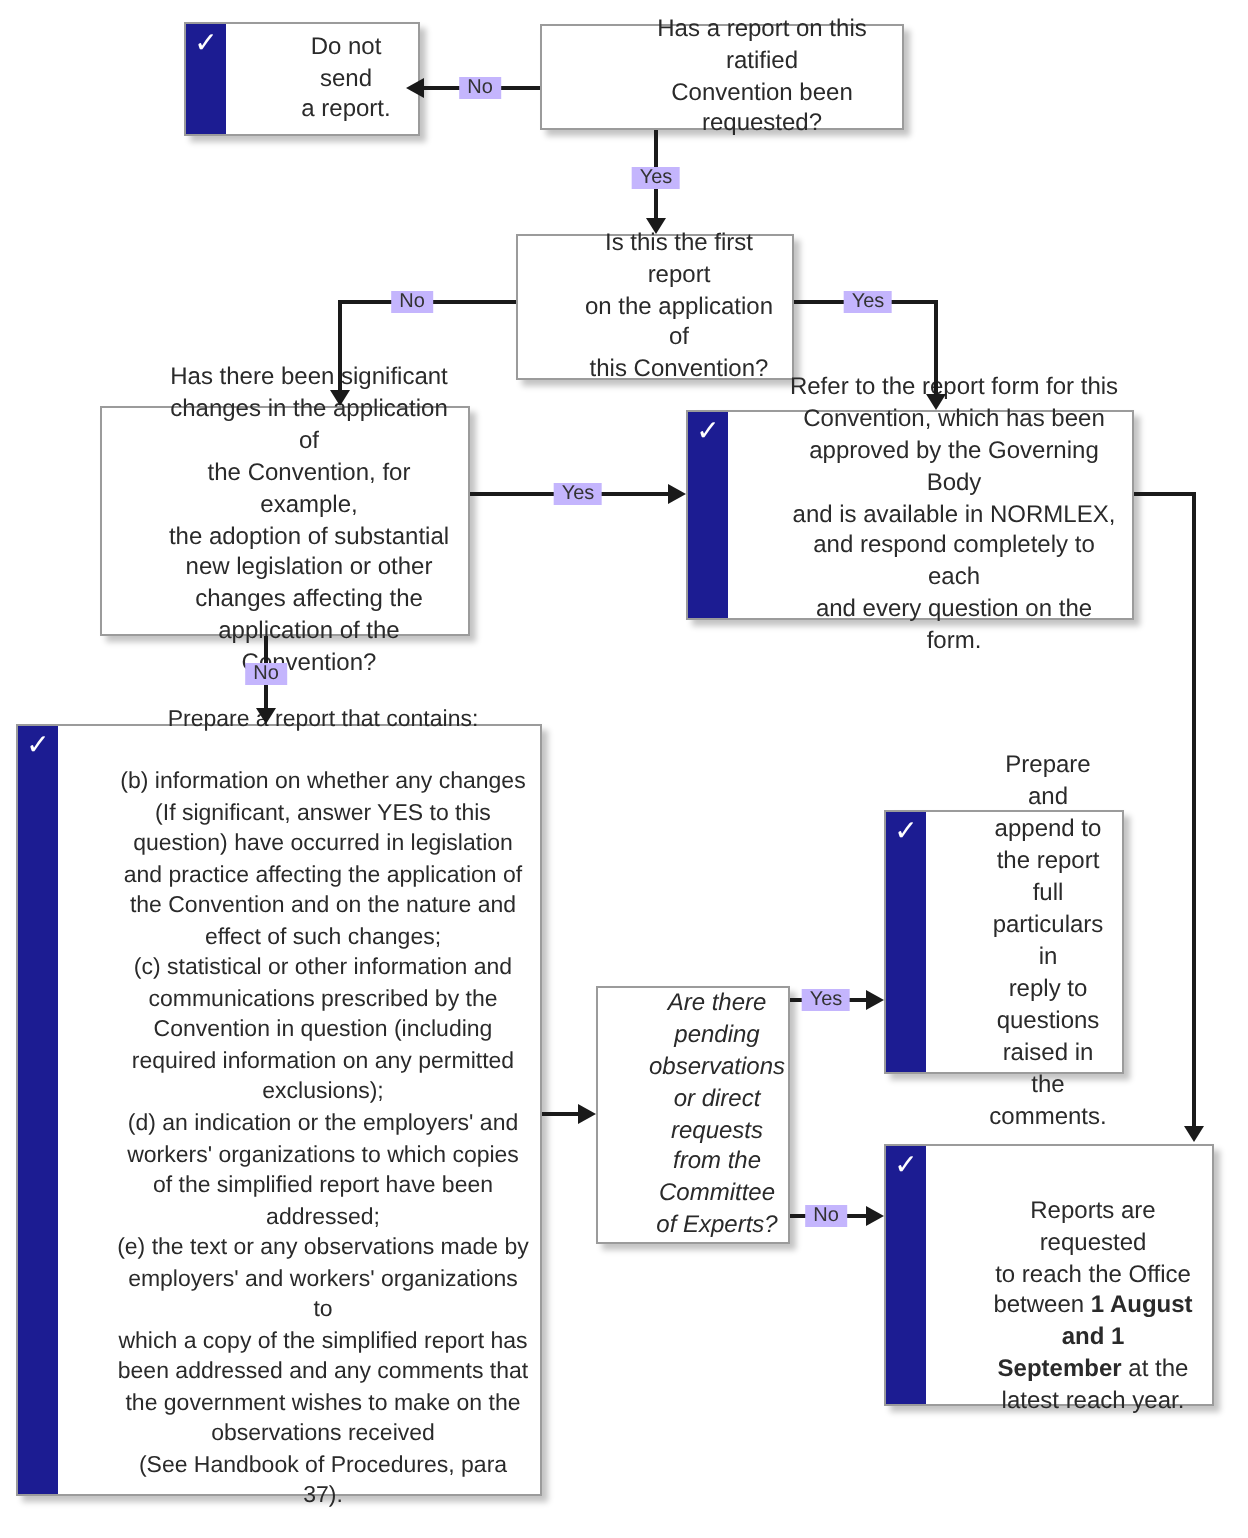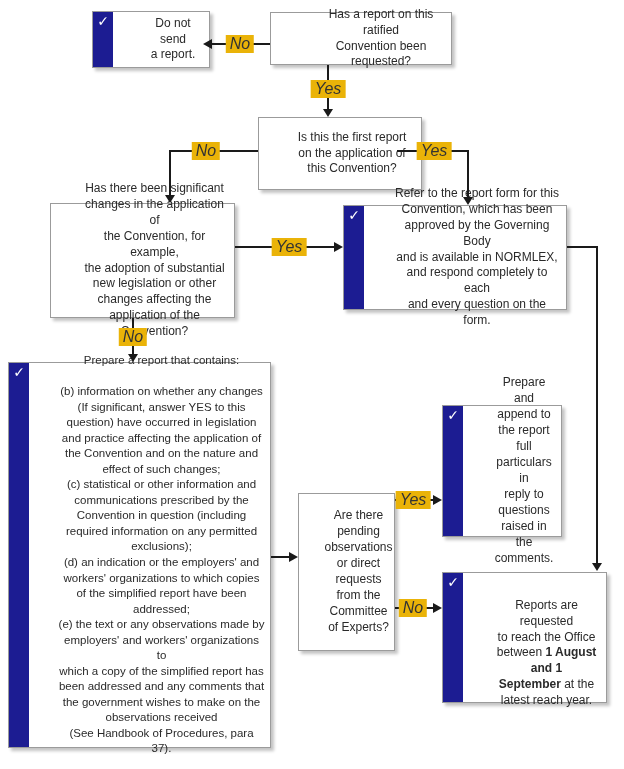--- a/index.html
+++ b/index.html
@@ -58,47 +58,46 @@
   .vline { position: absolute; width: 2px; background: var(--line); }
   .arr { position: absolute; width: 0; height: 0; }
   .arr-down  { border-left: 5px solid transparent; border-right: 5px solid transparent; border-top: 8px solid var(--line); }
   .arr-left  { border-top: 5px solid transparent; border-bottom: 5px solid transparent; border-right: 9px solid var(--line); }
   .arr-right { border-top: 5px solid transparent; border-bottom: 5px solid transparent; border-left: 9px solid var(--line); }
 
   
   .edge-label {
     position: absolute;
     transform: translate(-50%, -50%);
-    background: #eab308;
+    background: #c4b5fd;
     padding: 0 4px;
-    font-size: 16px;
+    font-size: 10px;
     color: #333333;
     white-space: nowrap;
-    font-style: italic;
   }
 </style>
 </head>
 <body>
 
 <div class="canvas">
 
   <div class="node checked" style="left:92px; top:11px; width:118px; height:57px;">
     <div class="checkbar">
       <span class="check">✓</span>
     </div>
     <div class="node-text">Do not send
 a report.</div>
   </div>
 
   <div class="node" style="left:270px; top:12px; width:182px; height:53px;padding-left:16px;">
     <div class="node-text">Has a report on this ratified
 Convention been requested?</div>
   </div>
 
-  <div class="node" style="left:258px; top:117px; width:164px; height:73px;">
+  <div class="node" style="left:258px; top:117px; width:139px; height:73px;">
     <div class="node-text">Is this the first report
 on the application of
 this Convention?</div>
   </div>
 
   <div class="node" style="left:50px; top:203px; width:185px; height:115px;justify-content:flex-end;">
     <div class="node-text">Has there been significant
 changes in the application of
 the Convention, for example,
 the adoption of substantial
@@ -142,21 +141,21 @@
 addressed;
 (e) the text or any observations made by
 employers' and workers' organizations to
 which a copy of the simplified report has
 been addressed and any comments that
 the government wishes to make on the
 observations received
 (See Handbook of Procedures, para 37).</div>
   </div>
 
-  <div class="node" style="left:298px; top:493px; width:97px; height:158px;">
+  <div class="node" style="left:298px; top:493px; width:97px; height:129px;font-style:italic;">
     <div class="node-text">Are there
 pending
 observations
 or direct
 requests
 from the
 Committee
 of Experts?</div>
   </div>
 

